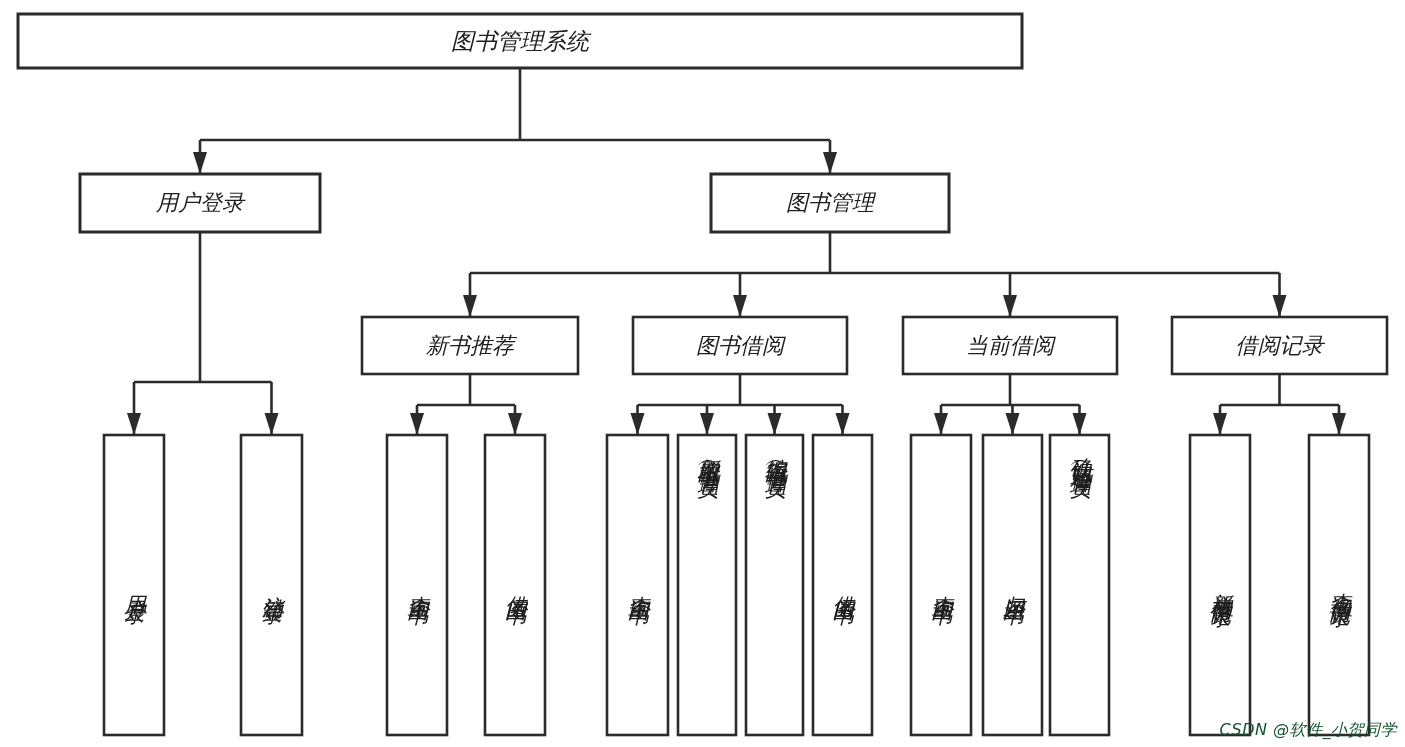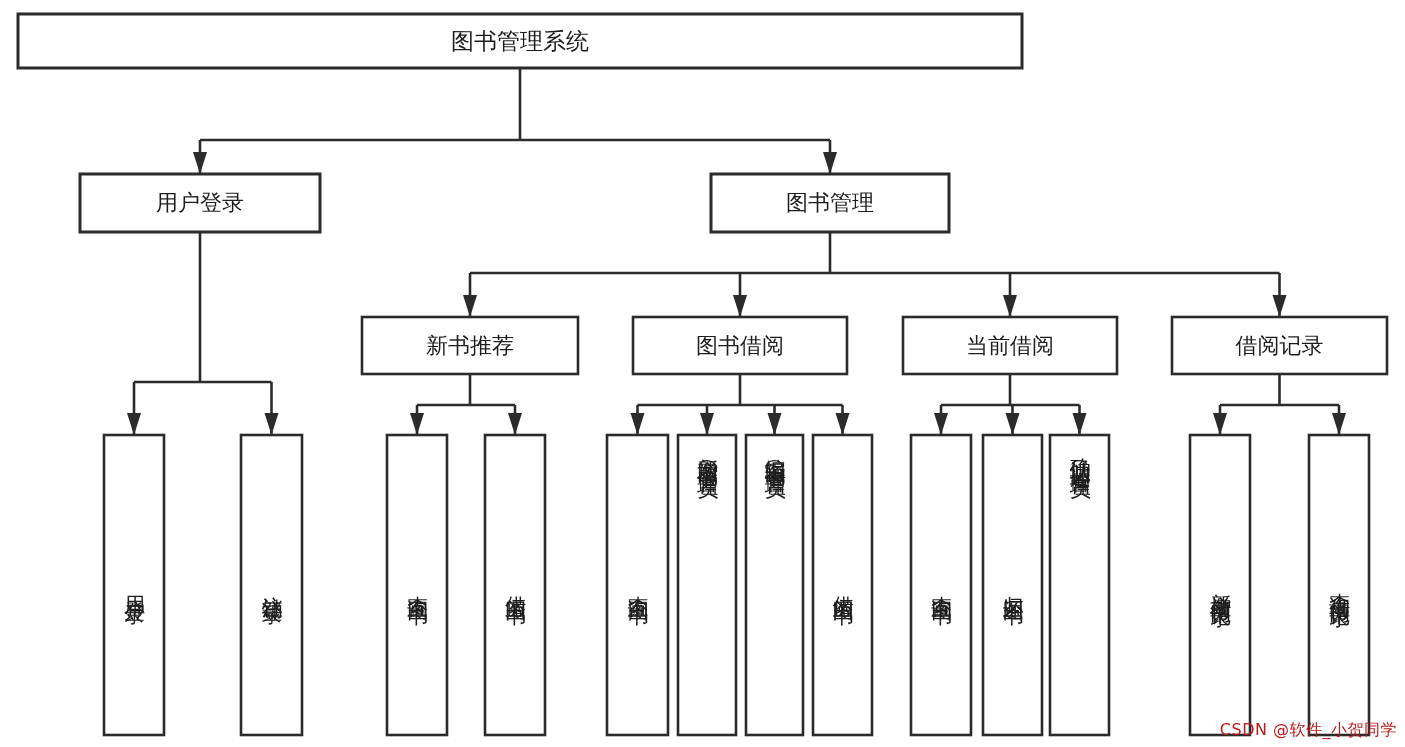--- a/index.html
+++ b/index.html
@@ -11,20 +11,21 @@
     width: 1405px;
     height: 747px;
     font-family: "DejaVu Sans", "Liberation Sans", sans-serif;
     overflow: hidden;
   }
   #diagram-root {
     position: relative;
     width: 1405px;
     height: 747px;
     background: #ffffff;
+    font-style: italic;
   }
   svg#flow-svg {
     position: absolute;
     top: 0;
     left: 0;
     width: 1405px;
     height: 747px;
     display: block;
   }
   .node-box {
@@ -73,21 +74,21 @@
     letter-spacing: 3px;
     color: #1d1d1d;
     white-space: nowrap;
   }
   .watermark {
     position: absolute;
     right: 8px;
     bottom: 6px;
     font-family: "DejaVu Sans", "Liberation Sans", sans-serif;
     font-size: 16px;
-    color: #b91c1c;
+    color: #14532d;
     letter-spacing: 0.5px;
     white-space: nowrap;
   }
 </style>
 </head>
 <body>
 
 <div id="diagram-root">
 
   <svg id="flow-svg" viewBox="0 0 1405 747" xmlns="http://www.w3.org/2000/svg">

